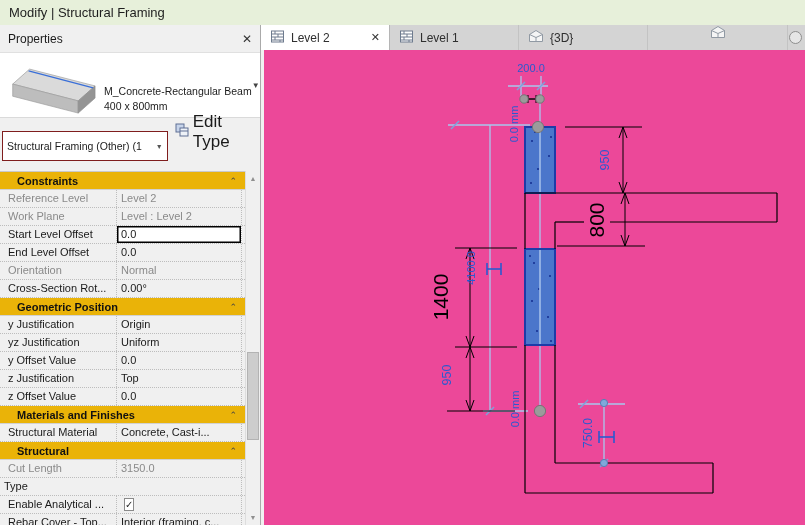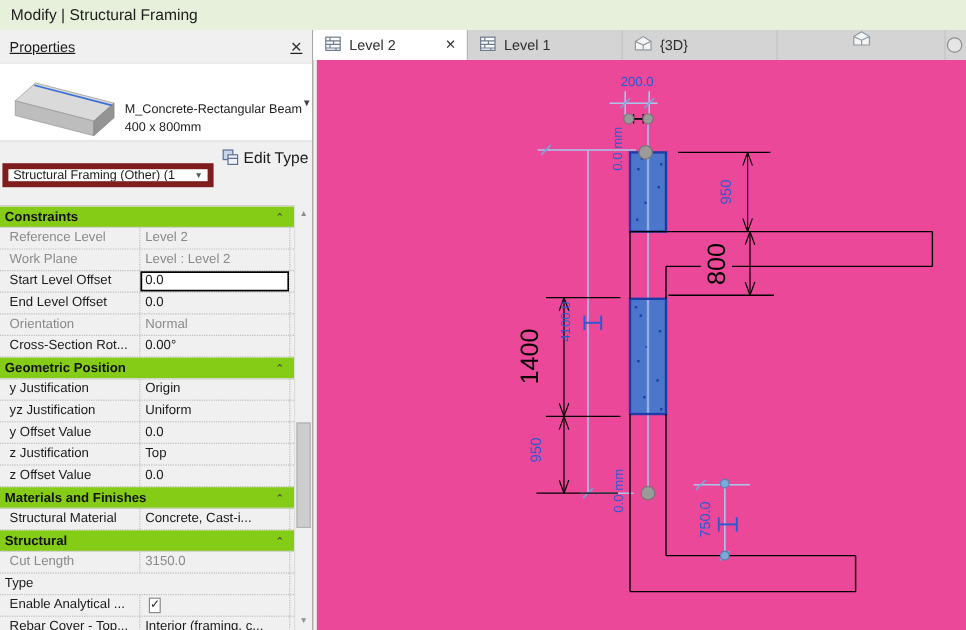--- a/index.html
+++ b/index.html
@@ -9,39 +9,39 @@
   
   .topbar{height:25px;background:#e7f0da;display:flex;align-items:center;
     padding-left:9px;font-size:13px;color:#1e1e1e;box-sizing:border-box;}
 
   .main{display:flex;height:500px;}
 
   
   .props{width:261px;background:#f0f0f0;border-right:1px solid #aaa;
     box-sizing:border-box;position:relative;flex:none;}
   .props-header{height:27px;display:flex;align-items:center;padding:0 8px;
-    font-size:12px;color:#1b1b1b;text-decoration:underline;}
+    font-size:12px;color:#1b1b1b;}
   .props-close{margin-left:auto;font-size:12px;color:#333;cursor:default;}
   .preview{height:66px;background:#fff;border-top:1px solid #e0e0e0;
     border-bottom:1px solid #dadada;display:flex;align-items:center;box-sizing:border-box;}
   .preview-img{width:104px;flex:none;display:flex;align-items:center;justify-content:center;}
   .preview-text{font-size:10.5px;line-height:15px;color:#1c1c1c;white-space:nowrap;margin-top:28px;}
   .preview-caret{margin-left:auto;margin-right:6px;font-size:8px;color:#444;}
   .type-row{height:28px;display:flex;align-items:center;padding:0 2px;}
-  .combo{width:176px;height:20px;background:#fff;border:5px solid #7f1d1d;
+  .combo{width:176px;height:30px;background:#fff;border:1px solid #7f1d1d;
     font-size:10.5px;color:#1a1a1a;display:flex;align-items:center;
     padding-left:4px;box-sizing:border-box;white-space:nowrap;overflow:hidden;margin-top:28px;}
   .combo .caret{margin-left:auto;font-size:7px;color:#555;padding:0 4px;flex:none;}
-  .edit-type{display:flex;gap:4px;margin-left:7px;font-size:13px;color:#1a1a1a;cursor:default;}
+  .edit-type{display:flex;align-items:center;gap:4px;margin-left:7px;font-size:17px;color:#1a1a1a;cursor:default;}
 
   
   .grid{position:absolute;top:146px;left:0;right:15px;bottom:0;overflow:hidden;
     border-top:1px solid #c9c9c9;}
-  .sec{height:18px;background:#84cc16;display:flex;align-items:center;
-    font-size:11px;font-weight:bold;color:#111;padding-left:4px;
+  .sec{height:18px;background:#eab308;display:flex;align-items:center;
+    font-size:11px;font-weight:bold;color:#111;padding-left:17px;
     border-bottom:1px solid #d2d2d2;box-sizing:border-box;}
   .sec .chev{margin-left:auto;margin-right:8px;font-weight:normal;font-size:9px;color:#444;}
   .prow{height:18px;display:flex;border-bottom:1px dotted #bdbdbd;box-sizing:border-box;align-items:flex-end;}
   .prow .lbl{width:117px;flex:none;padding-left:8px;font-size:11px;line-height:17px;
     color:#1a1a1a;border-right:1px dotted #bdbdbd;white-space:nowrap;overflow:hidden;box-sizing:border-box;}
   .prow .val{flex:1;font-size:11px;line-height:17px;color:#1a1a1a;padding-left:4px;
     white-space:nowrap;overflow:hidden;border-right:1px dotted #bdbdbd;}
   .prow .tail{width:3px;flex:none;}
   .prow.readonly .lbl,.prow.readonly .val{color:#8a8a8a;}
   .prow.editing .val{background:#fff;box-shadow:inset 0 0 0 1.5px #000;}

